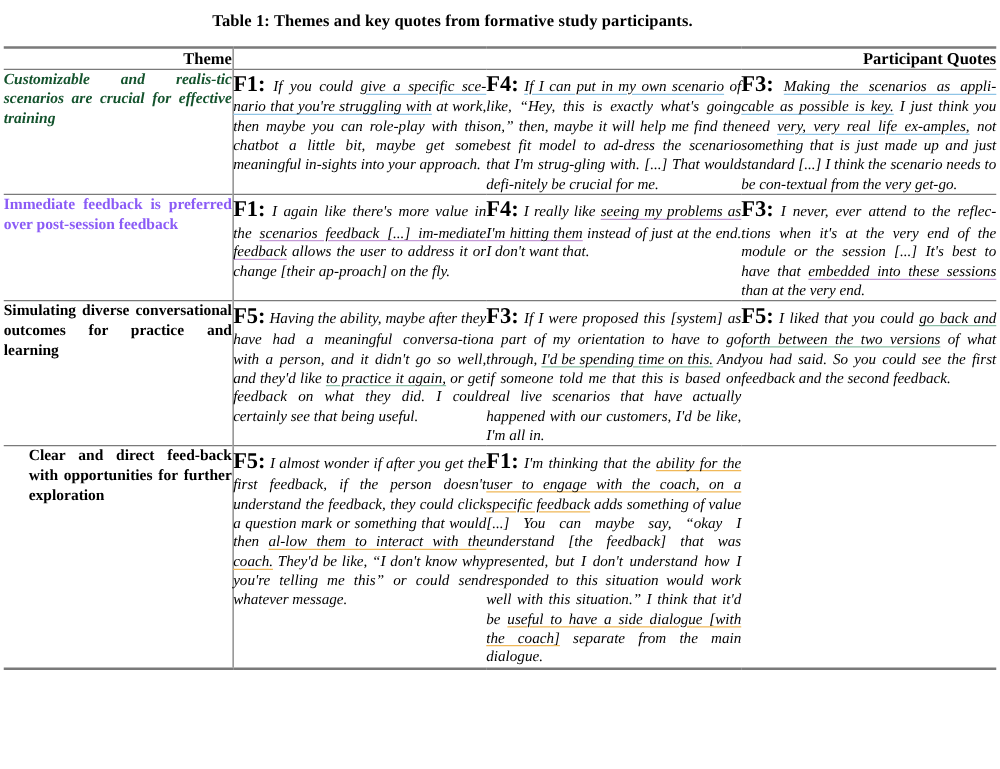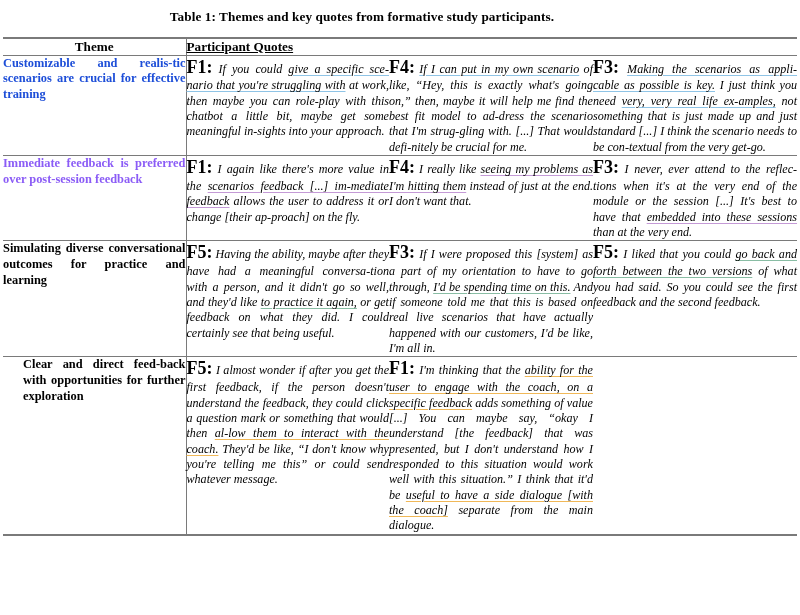--- a/index.html
+++ b/index.html
@@ -37,22 +37,22 @@
   .rule-mid{border-top:1.15px solid #7a7a7a;}
   .rule-bot{border-bottom:2.1px solid #7a7a7a;}
   .vline{border-left:1.5px solid #7a7a7a;}
 
   thead th{
     font-size:13.2px;
     font-weight:bold;
     padding:3px 6px 4px 6px;
     line-height:1.18;
   }
-  th.theme-head{text-align:center;}
-  th.quotes-head{text-align:left;text-decoration:underline;}
+  th.theme-head{text-align:right;}
+  th.quotes-head{text-align:right;}
 
   td.theme-cell{
     padding:5px 7px 6px 7px;
   }
   .theme-text{
     font-family:"Liberation Serif","DejaVu Serif",serif;
     font-weight:bold;
     font-size:12.4px;
     line-height:1.27;
     text-align:justify;
@@ -78,21 +78,21 @@
   .hl{
     text-decoration:underline;
     text-decoration-thickness:1px;
     text-underline-offset:1.6px;
   }
   
   .row-blue   { --accent:#2277bb; }
   .row-purple { --accent:#9b59b6; }
   .row-green  { --accent:#1d7a4d; }
   .row-orange { --accent:#f0a022; }
-  .row-blue   .theme-text{color:#1d4ed8;}
+  .row-blue   .theme-text{color:#14532d;font-style:italic;}
   .row-purple .theme-text{color:#8b5cf6;}
   .row-green  .theme-text{color:#000000;}
   .row-orange .theme-text{color:#000000;margin-left:20px;}
   .row-blue   .hl{text-decoration-color:#8fc4e6;}
   .row-purple .hl{text-decoration-color:#c49ad6;}
   .row-green  .hl{text-decoration-color:#89bda4;}
   .row-orange .hl{text-decoration-color:#f0b858;}
 </style>
 </head>
 <body>

